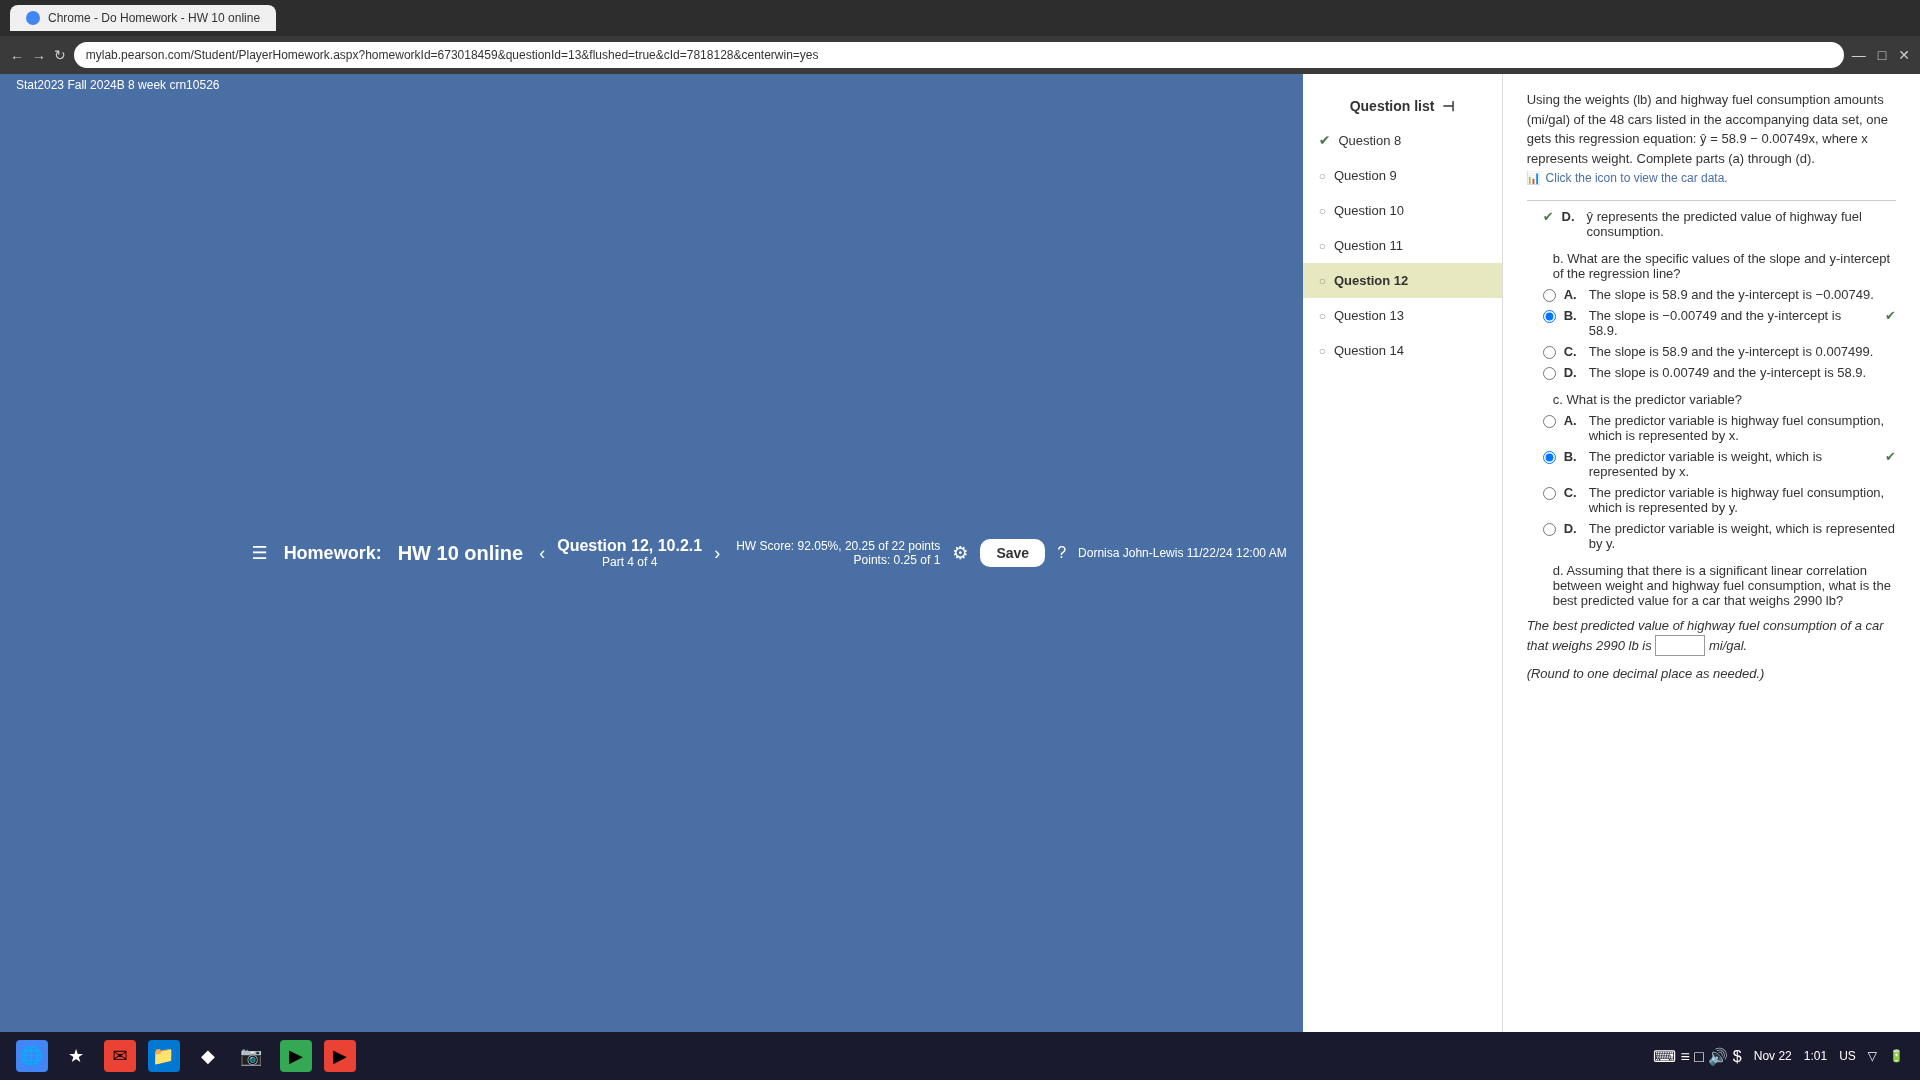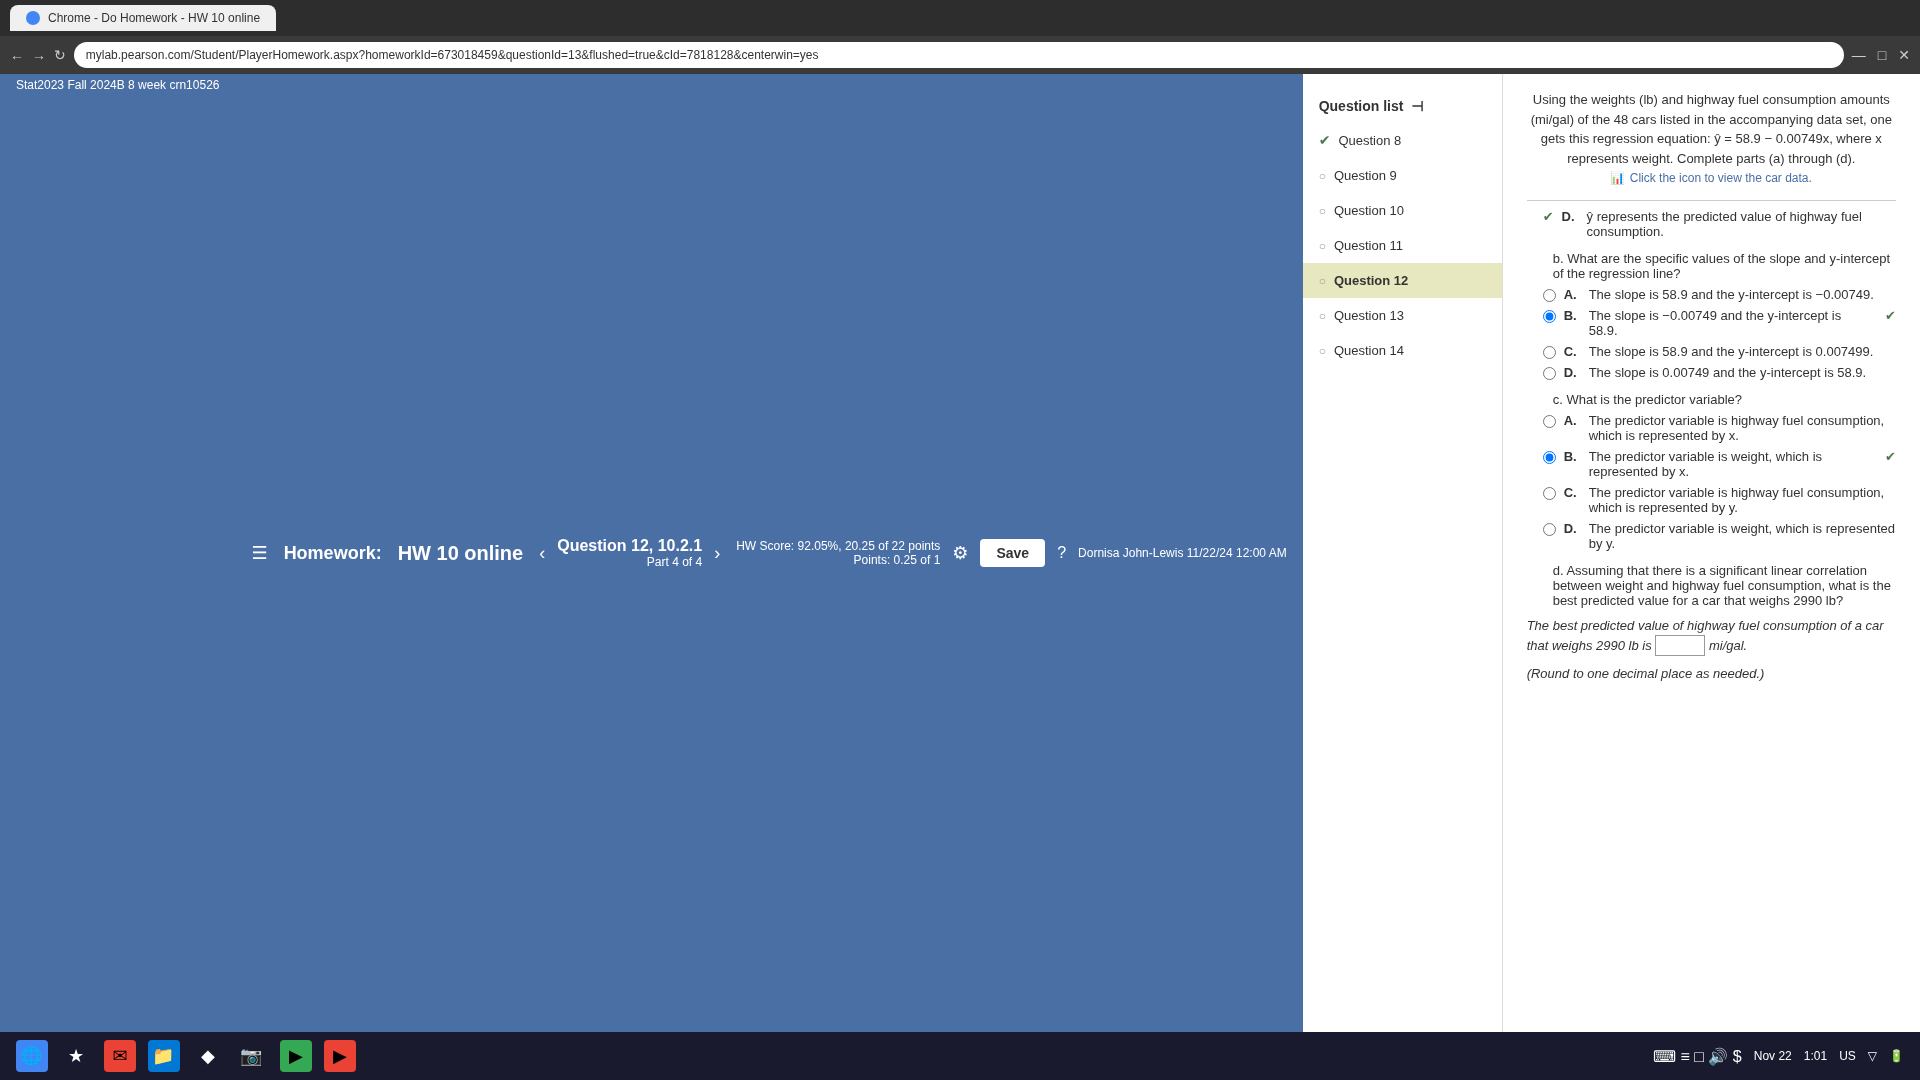--- a/index.html
+++ b/index.html
@@ -102,31 +102,31 @@
       justify-content: center;
       gap: 12px;
     }
     .nav-arrow {
       color: white;
       font-size: 18px;
       cursor: pointer;
       background: none;
       border: none;
     }
-    .question-info { text-align: right; color: white; }
+    .question-info { text-align: center; color: white; }
     .question-title { font-size: 16px; font-weight: bold; }
     .question-part { font-size: 12px; }
 
     .header-right { display: flex; align-items: center; gap: 12px; color: white; font-size: 12px; }
     .score-section { text-align: right; }
     .save-btn {
       background: white;
       color: #333;
       border: none;
-      border-radius: 4px;
+      border-radius: 10px;
       padding: 6px 16px;
       font-size: 14px;
       cursor: pointer;
       font-weight: bold;
     }
     .gear-icon { color: white; font-size: 18px; cursor: pointer; }
     .help-icon { color: white; font-size: 16px; cursor: pointer; }
     .user-info { color: white; font-size: 12px; }
 
     
@@ -146,20 +146,21 @@
     }
     .sidebar-title {
       padding: 8px 16px;
       font-size: 14px;
       font-weight: bold;
       color: #333;
       display: flex;
       align-items: center;
       gap: 8px;
       cursor: pointer;
+      justify-content: center;
     }
     .sidebar-item {
       padding: 10px 16px;
       font-size: 13px;
       color: #333;
       cursor: pointer;
       display: flex;
       align-items: center;
       gap: 8px;
     }
@@ -174,21 +175,20 @@
       padding: 16px 24px;
       overflow-y: auto;
       background: #fff;
     }
 
     .question-context {
       font-size: 13px;
       color: #333;
       margin-bottom: 12px;
       line-height: 1.5;
-      text-align: center;
     }
     .data-icon {
       display: inline-flex;
       align-items: center;
       gap: 4px;
       color: #4a6fa5;
       cursor: pointer;
       font-size: 12px;
     }
 

